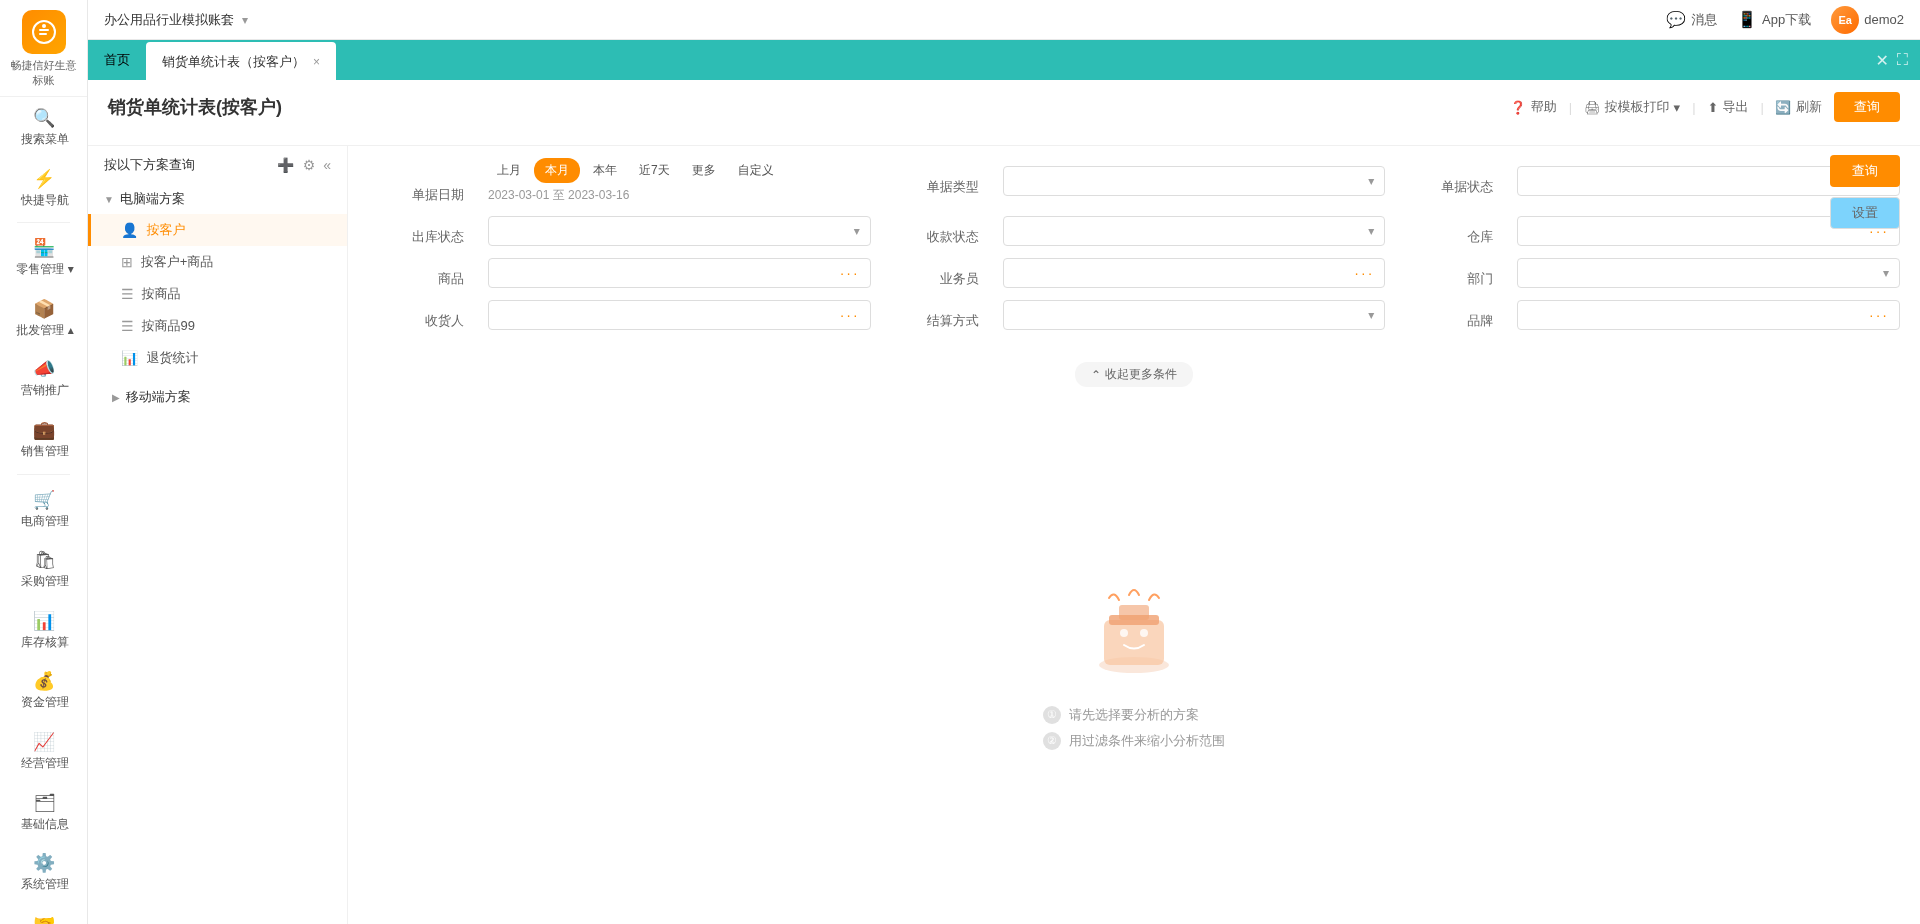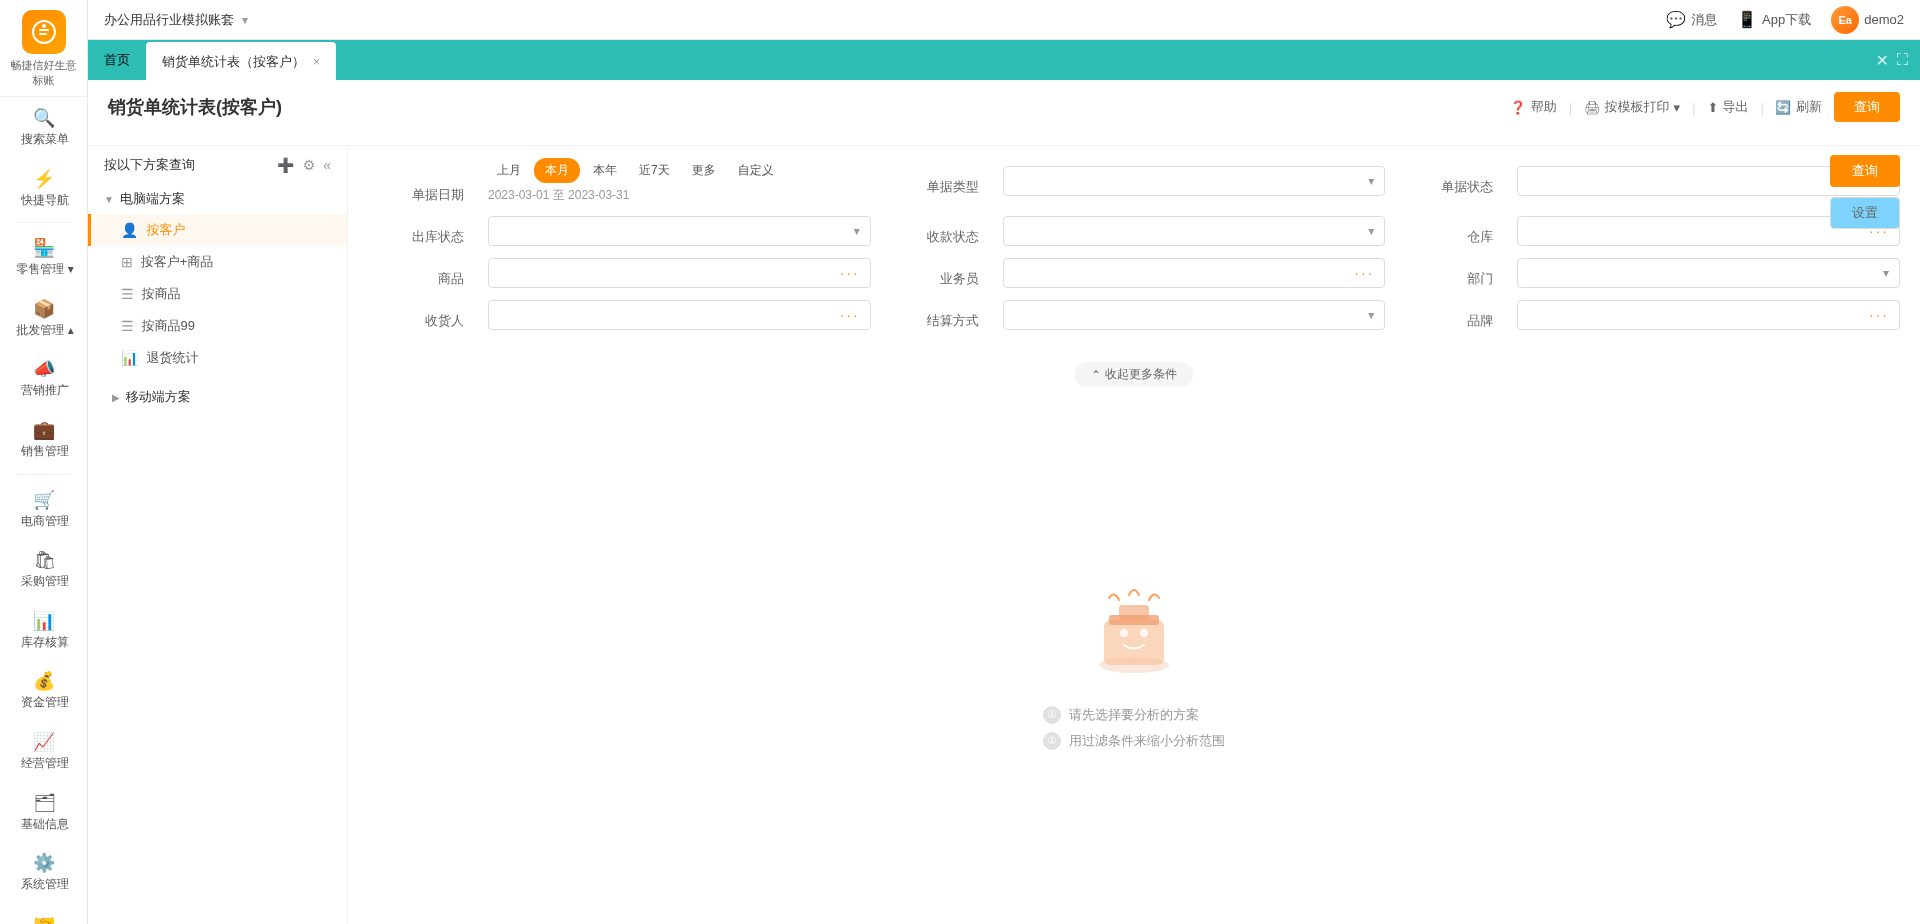--- a/index.html
+++ b/index.html
@@ -298,21 +298,21 @@
                 <div class="date-filter">
                   <div class="date-btns">
                     <span class="date-btn">上月</span>
                     <span class="date-btn active">本月</span>
                     <span class="date-btn">本年</span>
                     <span class="date-btn">近7天</span>
                     <span class="date-btn">更多</span>
                     <span class="date-btn">自定义</span>
                   </div>
                 </div>
-                <div class="date-range">2023-03-01 至 2023-03-31</div>
+                <div class="date-range">2023-03-01 至 2023-03-16</div>
               </div>
             </div>
             <div class="filter-item">
               <span class="filter-label">单据类型</span>
               <div class="filter-control">
                 <span></span>
                 <span class="filter-control-arrow">▾</span>
               </div>
             </div>
             <div class="filter-item">

